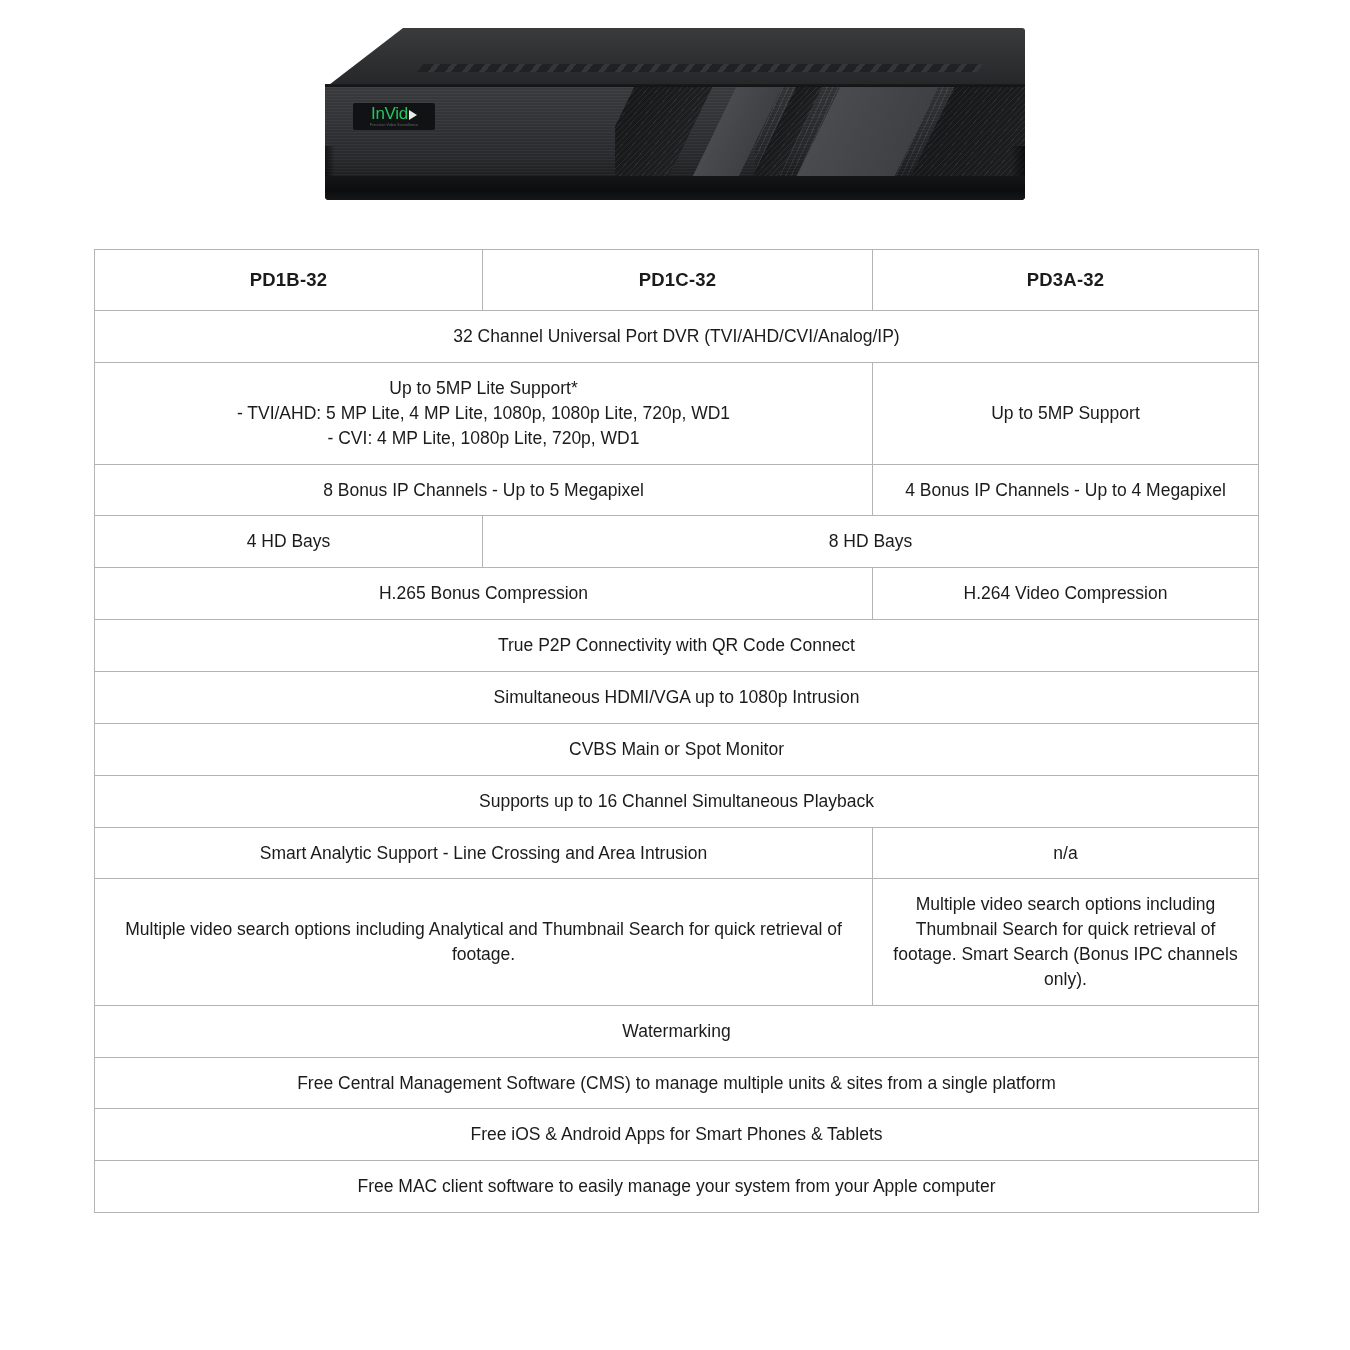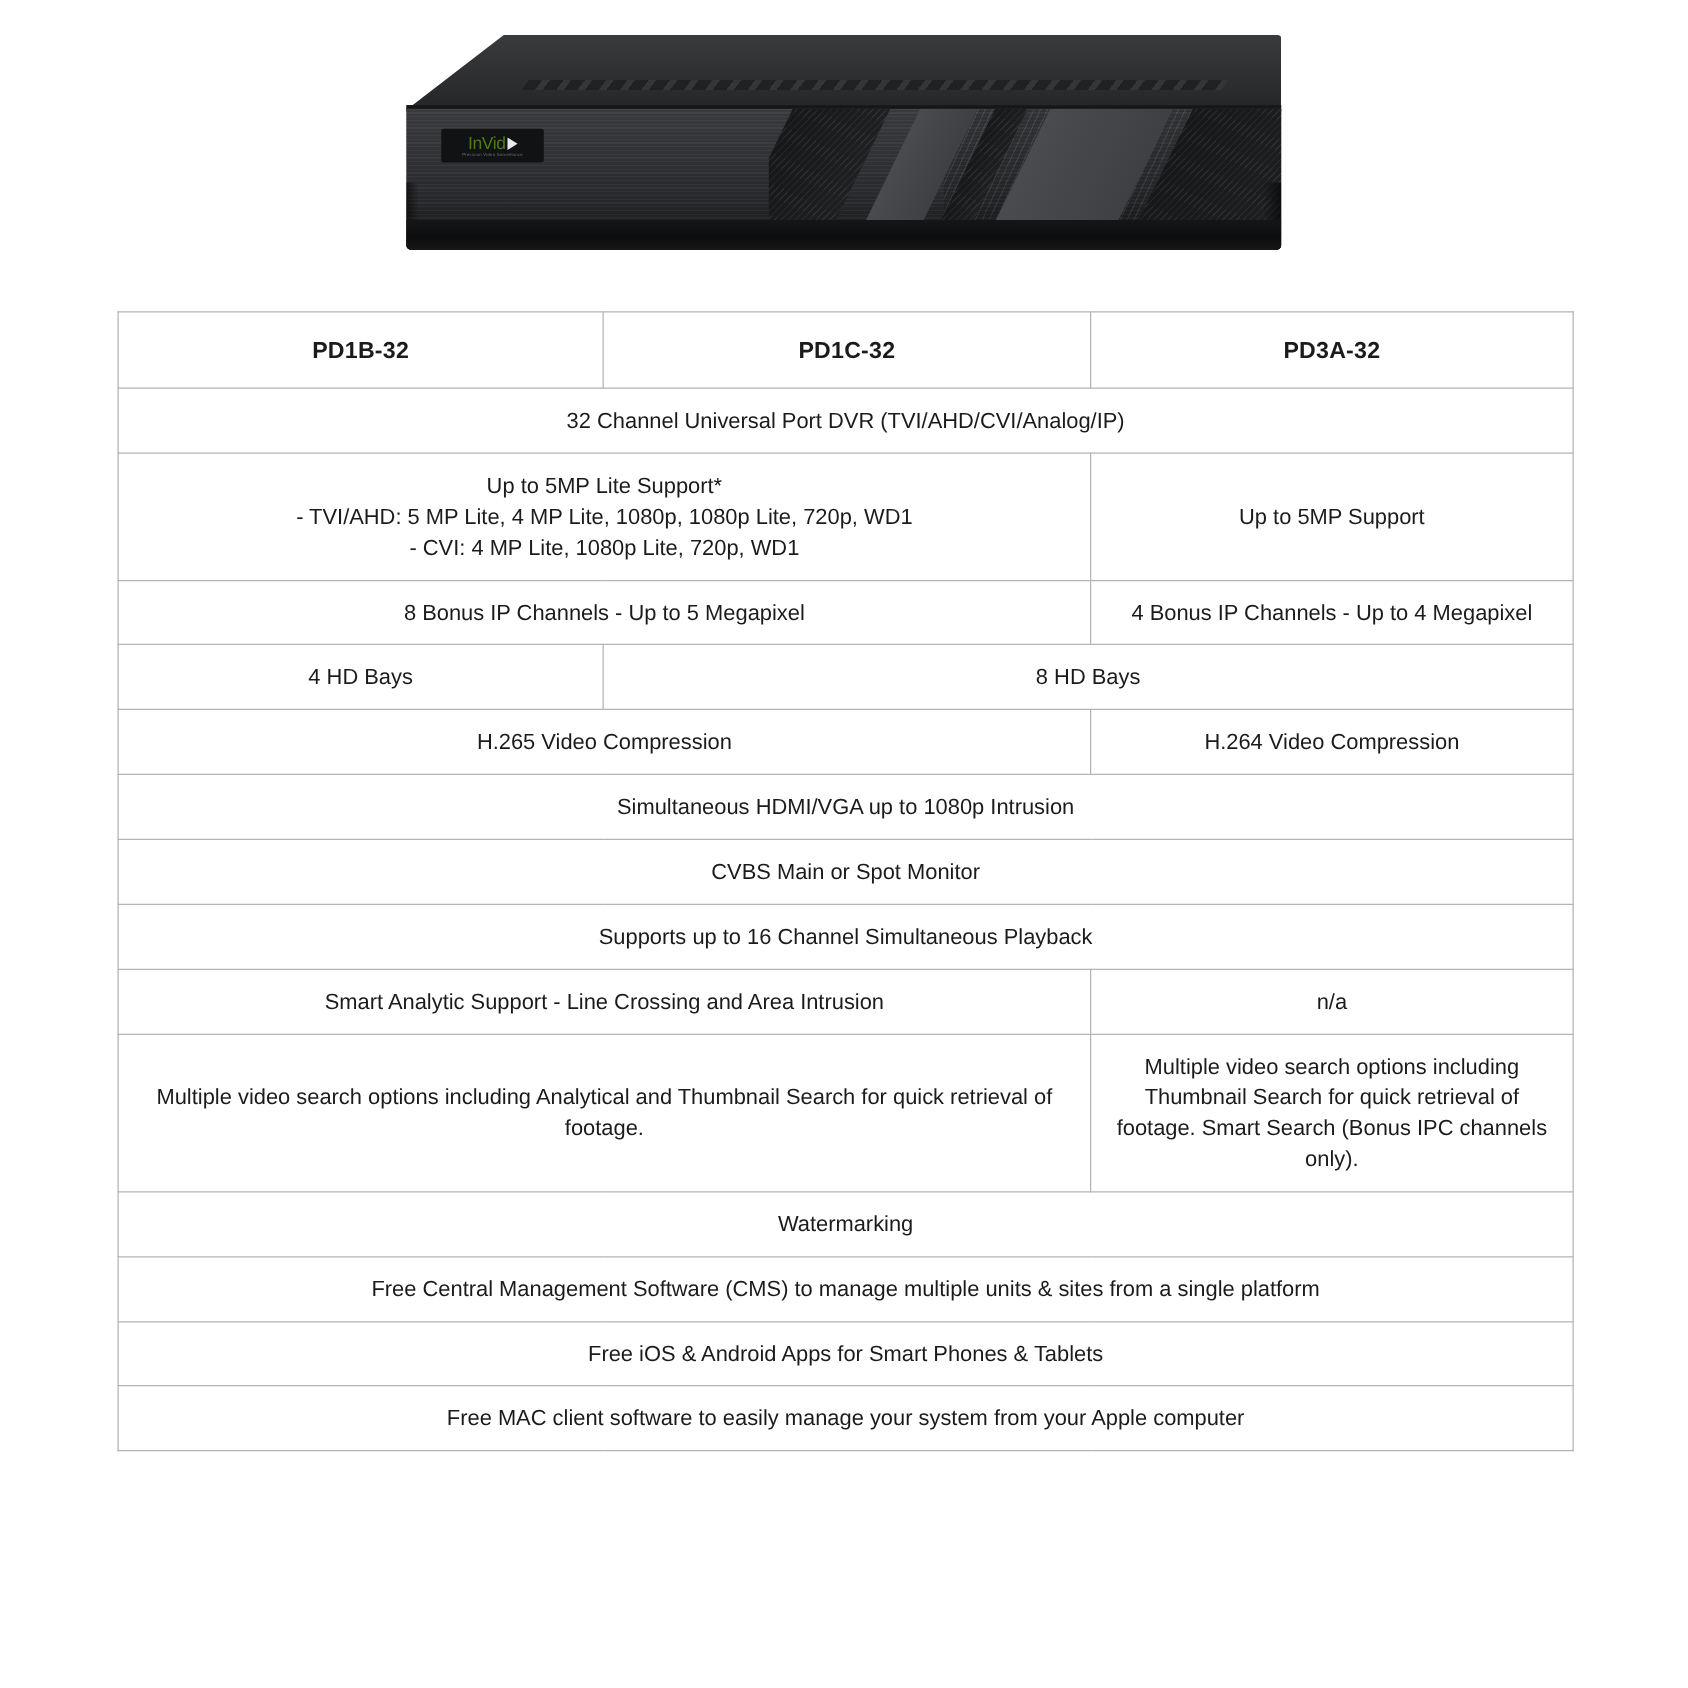--- a/index.html
+++ b/index.html
@@ -131,22 +131,22 @@
     left: 28px; top: 16px;
     width: 82px; height: 27px;
     background: #111214;
     border-radius: 2px;
     display: flex;
     flex-direction: column;
     align-items: center;
     justify-content: center;
   }
   .dvr-logo .logo-main {
-    color: #4d7c0f;
-    font-size: 14px;
+    color: #22c55e;
+    font-size: 17px;
     letter-spacing: -.3px;
     line-height: 1;
     font-family: "Liberation Sans", sans-serif;
   }
   .dvr-logo .logo-main .tri {
     display: inline-block;
     width: 0; height: 0;
     border-left: 8px solid #e9eaec;
     border-top: 5px solid transparent;
     border-bottom: 5px solid transparent;
@@ -274,24 +274,27 @@
         <td>4 Bonus IP Channels - Up to 4 Megapixel</td>
       </tr>
 
 
       <tr>
         <td>4 HD Bays</td>
         <td colspan="2">8 HD Bays</td>
       </tr>
 
       <tr>
-        <td colspan="2">H.265 Video Compression</td>
+        <td colspan="2">H.265 Bonus Compression</td>
         <td>H.264 Video Compression</td>
       </tr>
 
+      <tr>
+        <td colspan="3">True P2P Connectivity  with QR Code Connect</td>
+      </tr>
 
       <tr>
         <td colspan="3">Simultaneous HDMI/VGA up to 1080p Intrusion</td>
       </tr>
 
       <tr>
         <td colspan="3">CVBS Main or Spot Monitor</td>
       </tr>
 
       <tr>

